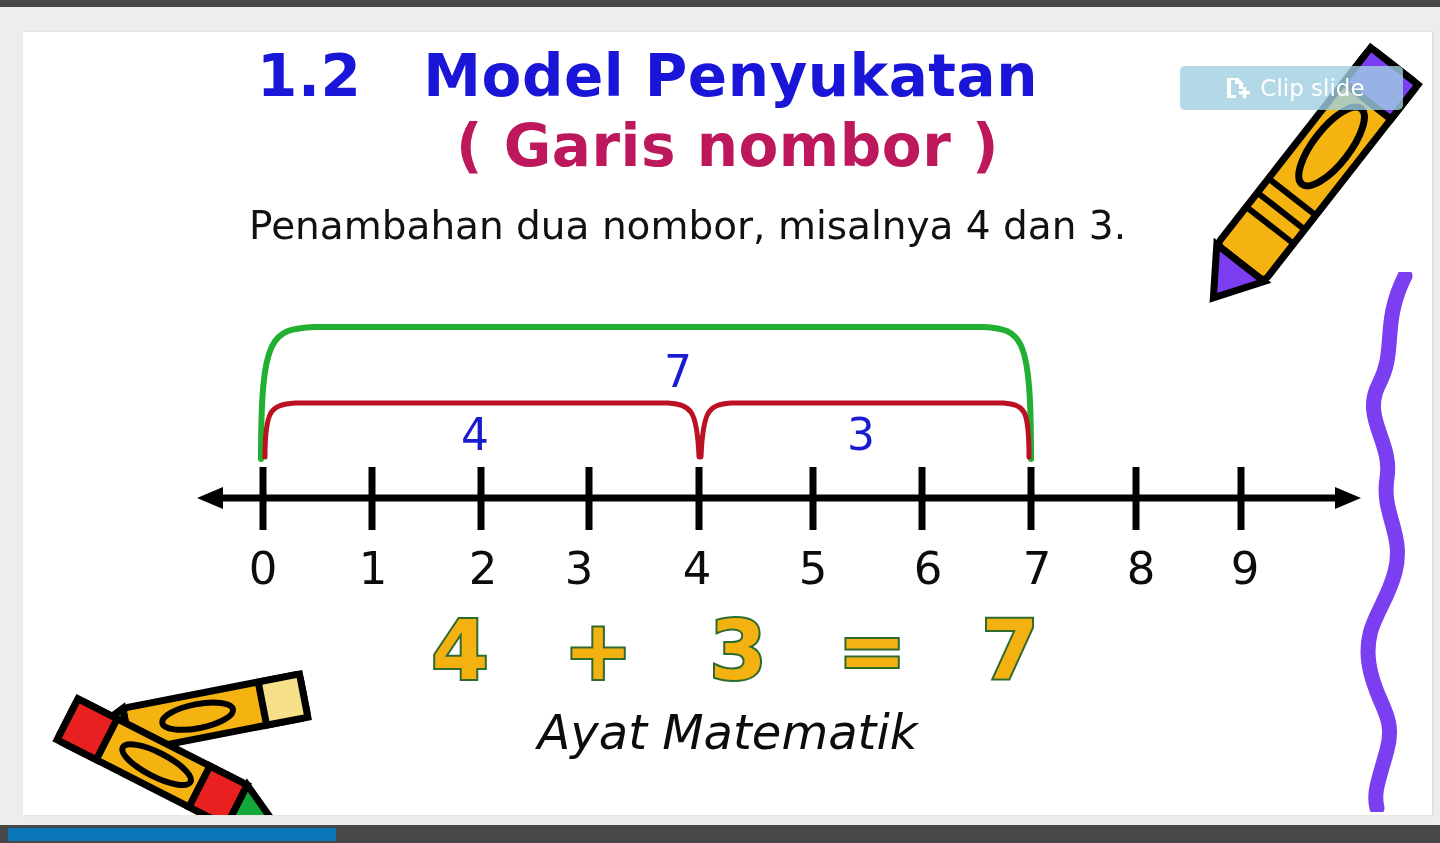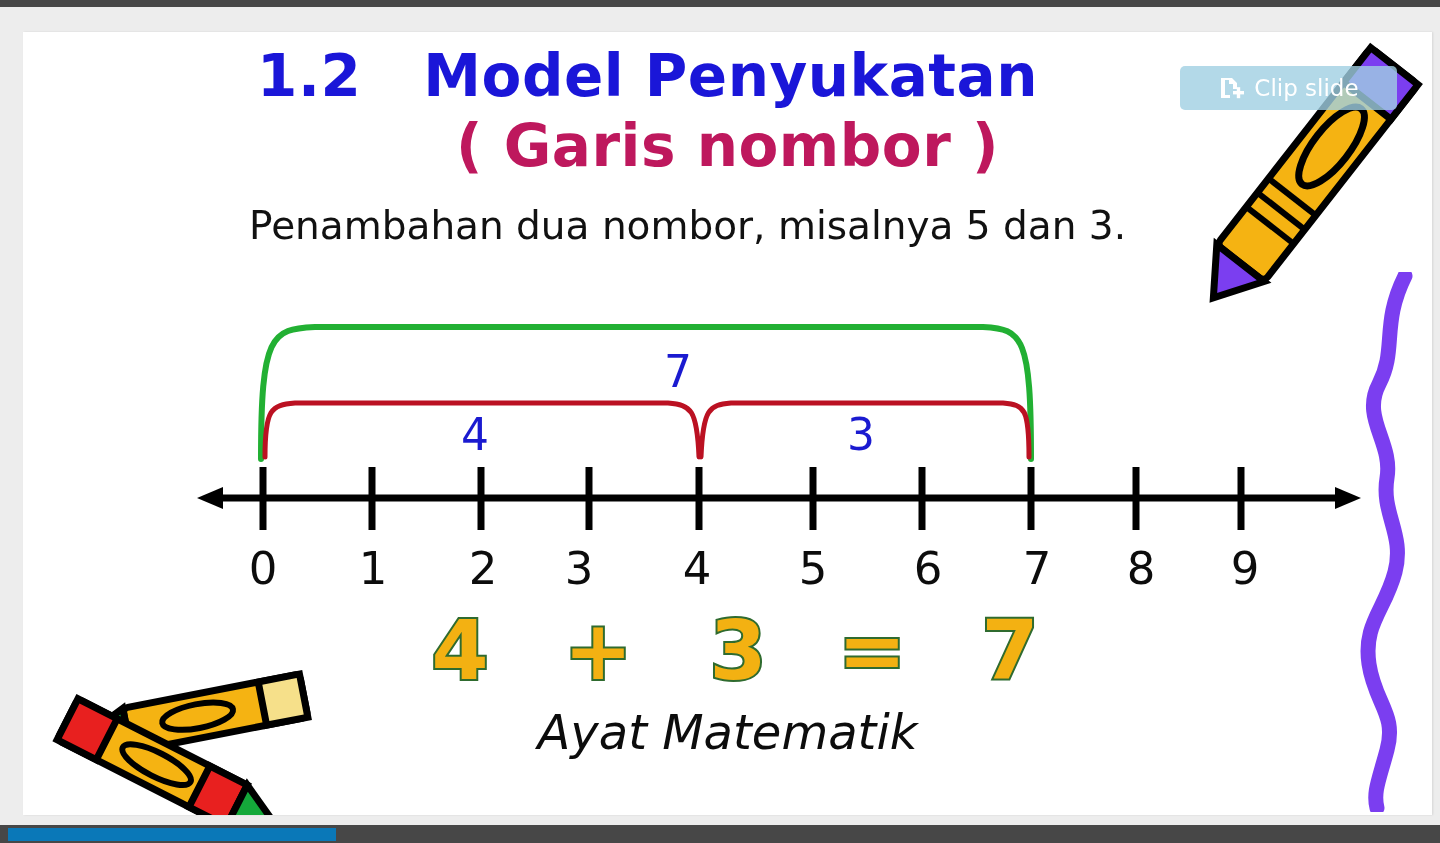--- a/index.html
+++ b/index.html
@@ -70,40 +70,41 @@
   #clip-slide{
     position:absolute;left:1157px;top:34px;
     width:217px;height:44px;
     background:rgba(160,208,226,.80);
     border-radius:5px;
     display:flex;align-items:center;justify-content:center;gap:10px;
     color:#ffffff;font-size:23px;
     font-family:"DejaVu Sans", sans-serif;
     cursor:pointer;
     z-index:40;
+    padding-left:6px;
   }
   #clip-slide .ci{display:block;}
   
   .deco{position:absolute;pointer-events:none;}
   #crayon-tr{left:1160px;top:-2px;z-index:30;}
   #squiggle{left:1320px;top:240px;z-index:20;}
   #crayons-bl{left:-5px;top:620px;z-index:20;}
 </style>
 </head>
 <body>
 
 <div id="top-bar"></div>
 <div id="page-bg"></div>
 
 <div id="slide">
 
   <div class="title-line" id="title-1" style="color: rgb(26, 22, 216);">1.2   Model Penyukatan</div>
   <div class="title-line" id="title-2" style="color: #be185d;">( Garis nombor )</div>
 
-  <div id="subtitle" style="color: rgb(17, 17, 17);">Penambahan dua nombor, misalnya 5 dan 3.</div>
+  <div id="subtitle" style="color: rgb(17, 17, 17);">Penambahan dua nombor, misalnya 4 dan 3.</div>
 
   <svg id="numberline" viewBox="0 0 1409 310" width="1409" height="310">
 
     <path d="M 238 172 C 238 48 248 42 292 40 L 960 40 C 1000 42 1008 50 1008 172" fill="none" stroke="#22b033" stroke-width="6" stroke-linecap="round"></path>
 
     <path d="M 242 170 C 242 122 248 118 272 116 L 645 116 C 668 118 674 122 676 170" fill="none" stroke="#bb1122" stroke-width="5" stroke-linecap="round"></path>
 
     <path d="M 678 170 C 680 122 686 118 708 116 L 980 116 C 1002 118 1006 122 1006 170" fill="none" stroke="#bb1122" stroke-width="5" stroke-linecap="round"></path>
 
     <text x="655" y="100" font-family="DejaVu Sans, sans-serif" font-size="44" fill="#1a1ad0" text-anchor="middle">7</text>

